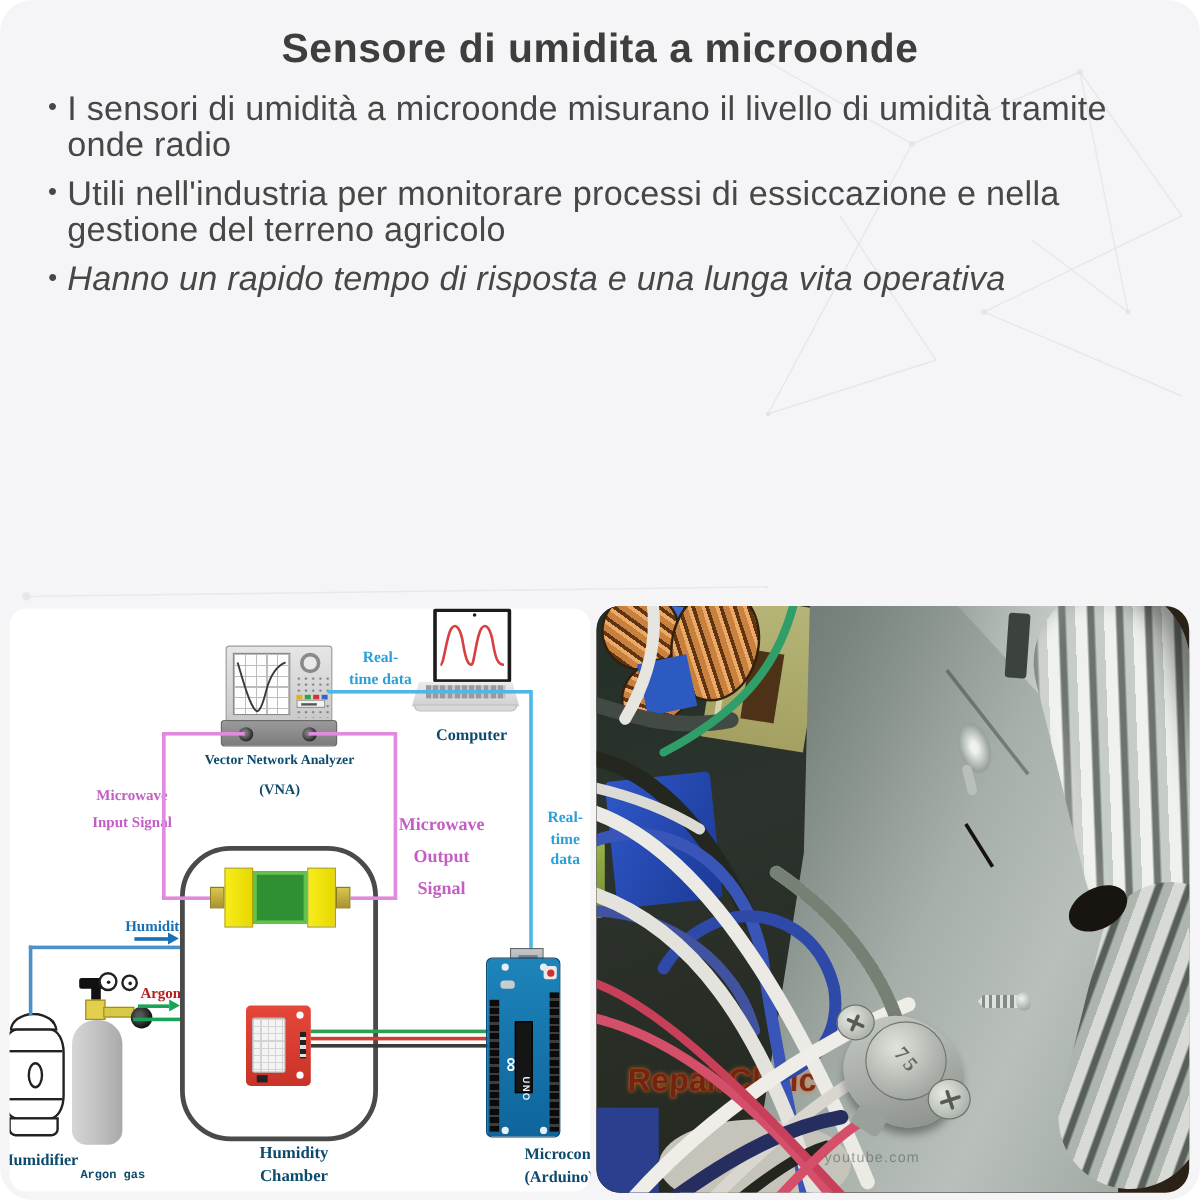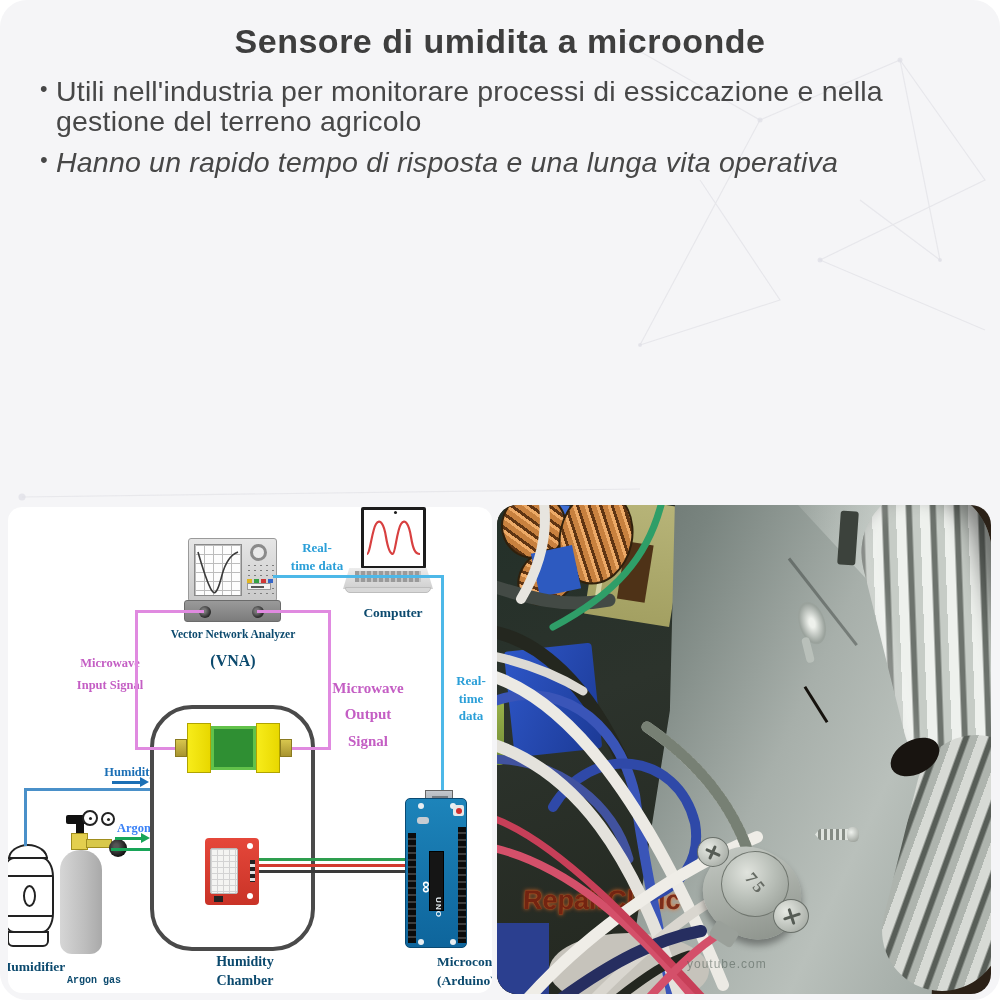--- a/index.html
+++ b/index.html
@@ -21,21 +21,21 @@
            border-radius:14px;overflow:hidden;z-index:3;}
   .diagram *{position:absolute;box-sizing:border-box;}
   .slabel{font-family:"Liberation Serif",serif;font-weight:bold;color:#0c4a6e;text-align:center;line-height:1.5;}
 
   .line{z-index:12;}
   .blue-line{background:#4db8e8;}
   .mag-line{background:#e08ae0;}
   .teal-txt{color:#2b9fd8;}
   .mag-txt{color:#c45ec4;}
   .blue-txt{color:#1b6fb5;}
-  .green-txt{color:#3b82f6;}
+  .green-txt{color:#b91c1c;}
 
   .arrowhead{width:0;height:0;border-style:solid;background:none !important;}
 
   
   .vna-body{left:180px;top:31px;width:89px;height:64px;background:linear-gradient(#e6e6e6,#c9c9c9);
             border:1px solid #9a9a9a;border-radius:3px;z-index:10;}
   .vna-screen{left:5px;top:5px;width:48px;height:52px;background:#fdfdfd;border:1px solid #8a8a8a;
       background-image:repeating-linear-gradient(#bcbcbc 0 1px,transparent 1px 9px),
                        repeating-linear-gradient(90deg,#bcbcbc 0 1px,transparent 1px 9px);}
   .vna-btns{left:57px;top:4px;width:29px;height:56px;}
@@ -206,20 +206,21 @@
         <circle cx="900" cy="60" r="2.5"></circle>
       <circle cx="820" cy="260" r="2.5"></circle>
         <circle cx="640" cy="345" r="2"></circle>
         <circle cx="940" cy="260" r="2"></circle>
     </g>
   </svg>
 
   <h1 class="title">Sensore di umidita a microonde</h1>
 
   <ul class="bullets">
+    <li class="b1"><span>I sensori di umidità a microonde misurano il livello di umidità tramite onde radio</span></li>
     <li class="b3"><span>Utili nell'industria per monitorare processi di essiccazione e nella gestione del terreno agricolo</span></li>
     <li class="b4"><span>Hanno un rapido tempo di risposta e una lunga vita operativa</span></li>
   </ul>
 
   <div class="diagram">
 
     <div class="chamber"></div>
 
     <div class="line blue-line" style="left:265px;top:68px;width:170px;height:3px;"></div>
     <div class="line blue-line" style="left:433px;top:68px;width:3px;height:217px;"></div>
@@ -263,21 +264,21 @@
       </div>
       <div class="vna-slider">
           <i></i>
         </div>
     </div>
     <div class="vna-strip">
       <div class="vna-port" style="left:14px;"></div>
       <div class="vna-port" style="left:67px;"></div>
     </div>
     <div class="slabel" style="left:136px;top:121px;width:178px;font-size:11.5px;line-height:1.2;">Vector Network Analyzer</div>
-    <div class="slabel" style="left:186px;top:144px;width:78px;font-size:16px;line-height:1.2;">(VNA)</div>
+    <div class="slabel" style="left:186px;top:144px;width:78px;font-size:12px;line-height:1.2;">(VNA)</div>
 
     <div class="laptop">
       <div class="lap-screen">
         <svg width="59" height="56" style="position:absolute;left:0;top:0;">
           <path d="M3,44 C6,44 8,20 12,14 C16,8 20,14 22,27 C24,39 26,44 29,44 C31,44 33,20 37,14 C41,8 45,14 47,27 C49,39 51,44 56,44" stroke="#d84040" stroke-width="2.2" fill="none"></path>
         </svg>
         <div class="lap-cam"></div>
       </div>
       <div class="lap-base">
         <div class="lap-keys"></div>

